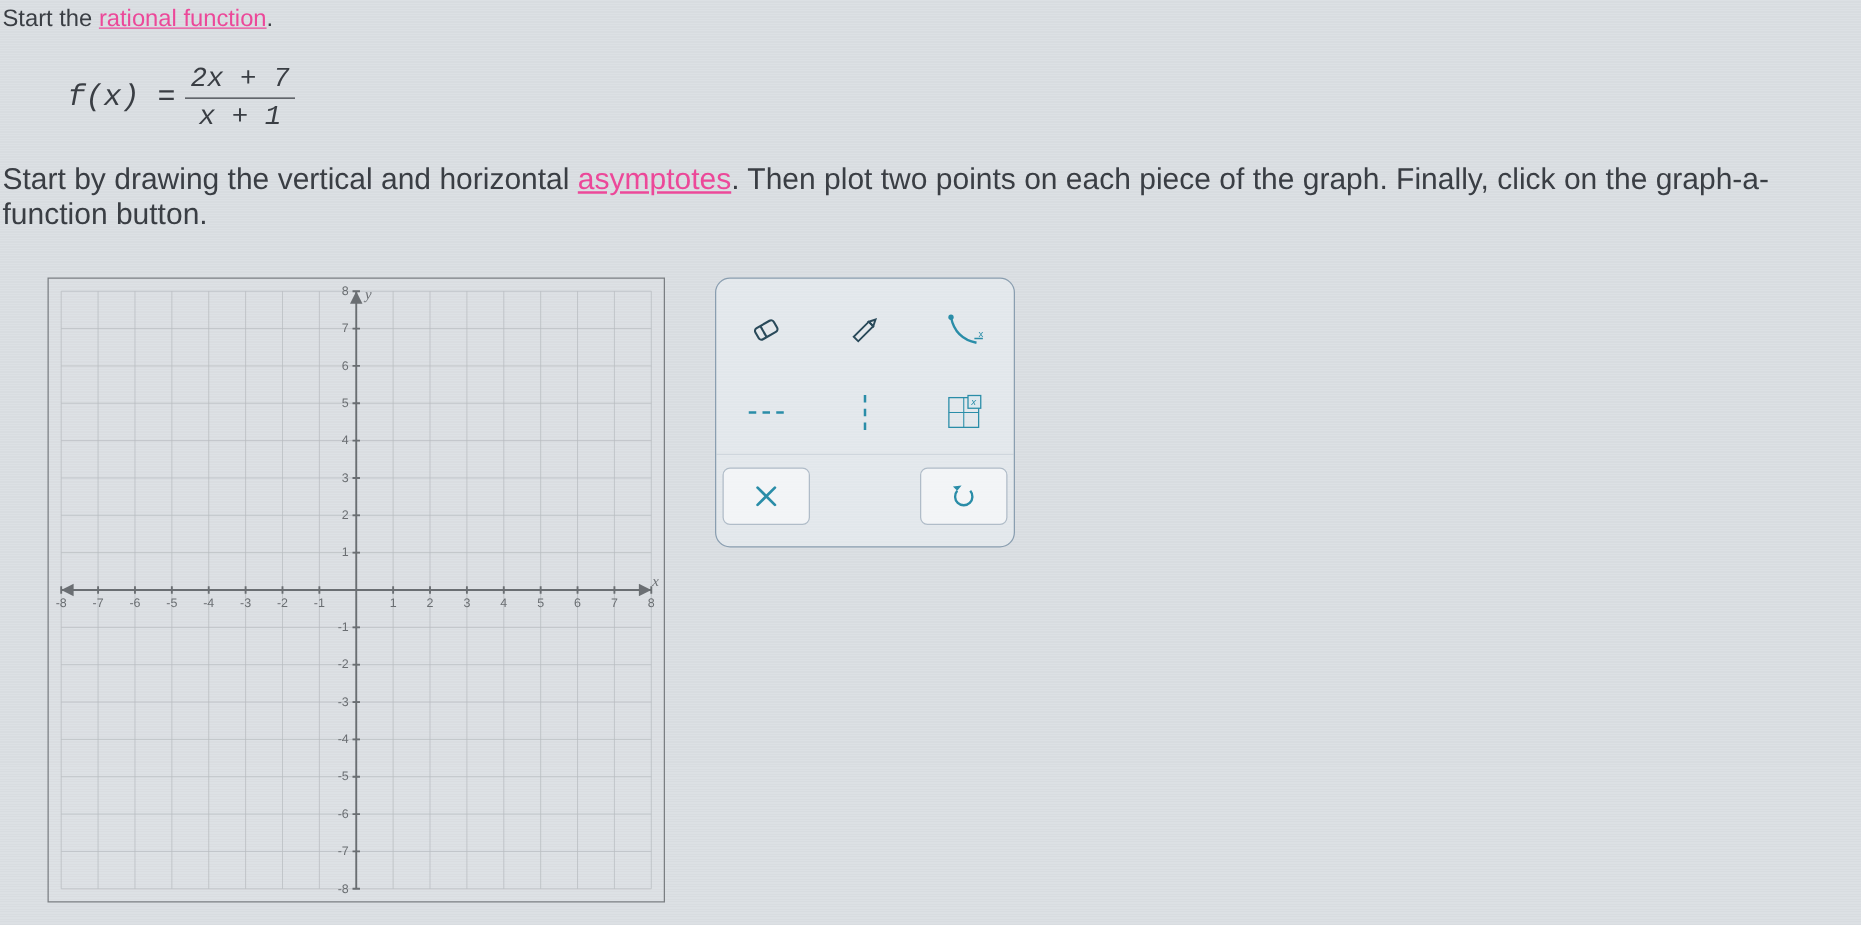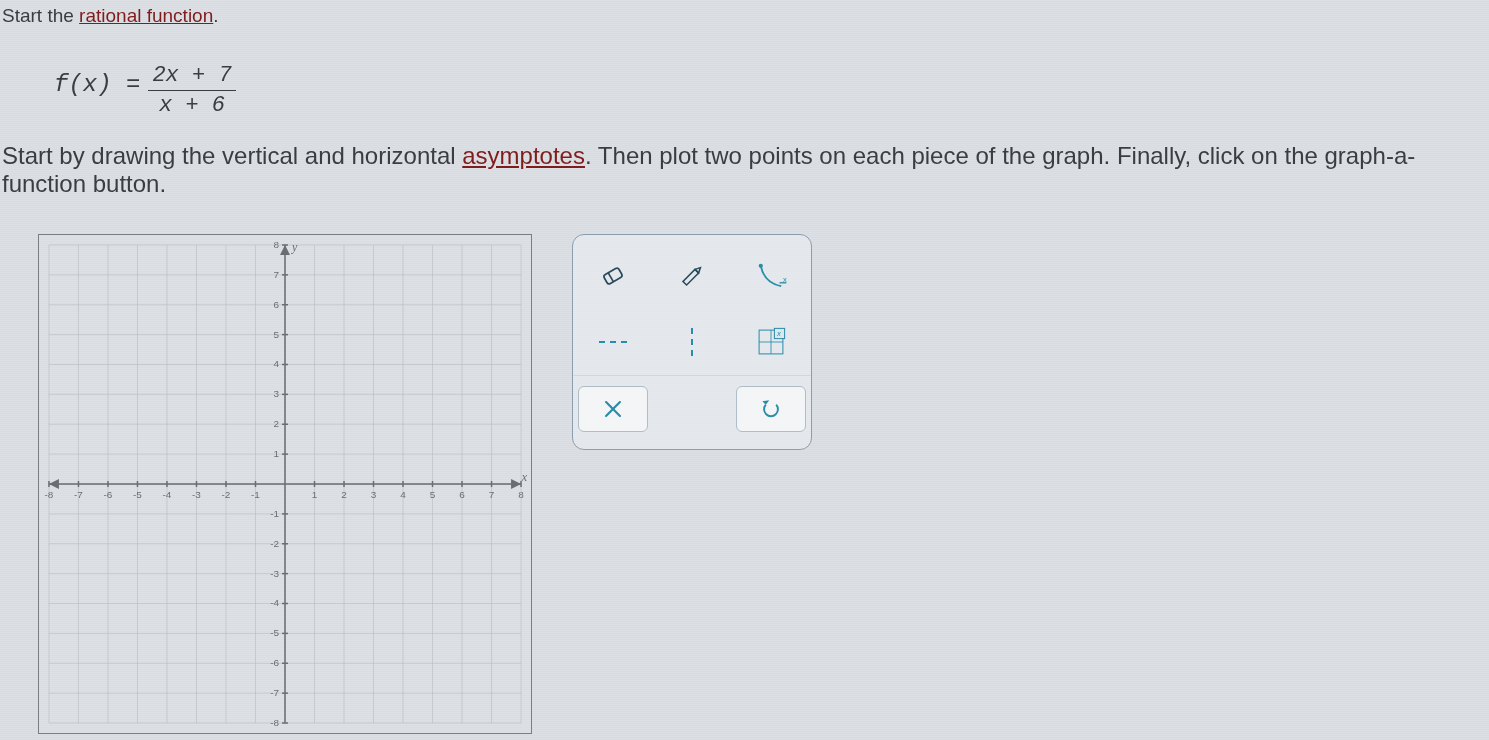--- a/index.html
+++ b/index.html
@@ -9,41 +9,41 @@
       width: 1489px;
       height: 740px;
       font-size: 19px;
       color: #3a3e44;
       padding-top: 1px;
     }
     .instruction-line1 {
       padding: 4px 0 0 2px;
     }
     .link-term {
-      color: #7f1d1d;
+      color: #ec4899;
       text-decoration: underline;
       margin-top: 48px;
     }
     .formula-block {
       margin: 24px 0 14px 54px;
       display: flex;
       align-items: center;
       font-family: Liberation Mono, monospace;
       font-style: italic;
       font-size: 24px;
       text-align: center;
     }
     .frac {
       display: inline-flex;
       flex-direction: column;
       align-items: center;
       margin-left: 8px;
       font-size: 22px;
     }
-    .frac .num { border-bottom: 1.5px solid #3a3e44; padding: 0 4px 2px 4px; margin-top: 12px; }
+    .frac .num { border-bottom: 1.5px solid #3a3e44; padding: 0 4px 2px 4px; }
     .frac .den { padding: 2px 4px 0 4px; }
     .instruction-line2 {
       padding: 10px 0 0 2px;
       font-size: 24px;
     }
     .workspace {
       display: flex;
       align-items: flex-start;
       margin-top: 36px;
       margin-left: 38px;
@@ -101,21 +101,21 @@
 <body>
 
 <div class="instruction-line1">
   <span>Start the </span><span class="link-term">rational function</span><span>.</span>
 </div>
 
 <div class="formula-block">
   <span>f(x) =</span>
   <span class="frac">
     <span class="num">2x + 7</span>
-    <span class="den">x + 6</span>
+    <span class="den">x + 1</span>
   </span>
 </div>
 
 <div class="instruction-line2">
   <span>Start by drawing the vertical and horizontal </span><span class="link-term">asymptotes</span><span>. Then plot two points on each piece of the graph. Finally, click on the graph-a-function button.</span>
 </div>
 
 <div class="workspace">
   <div class="graph-box">
     <svg class="grid-svg" viewBox="0 0 494 500">

